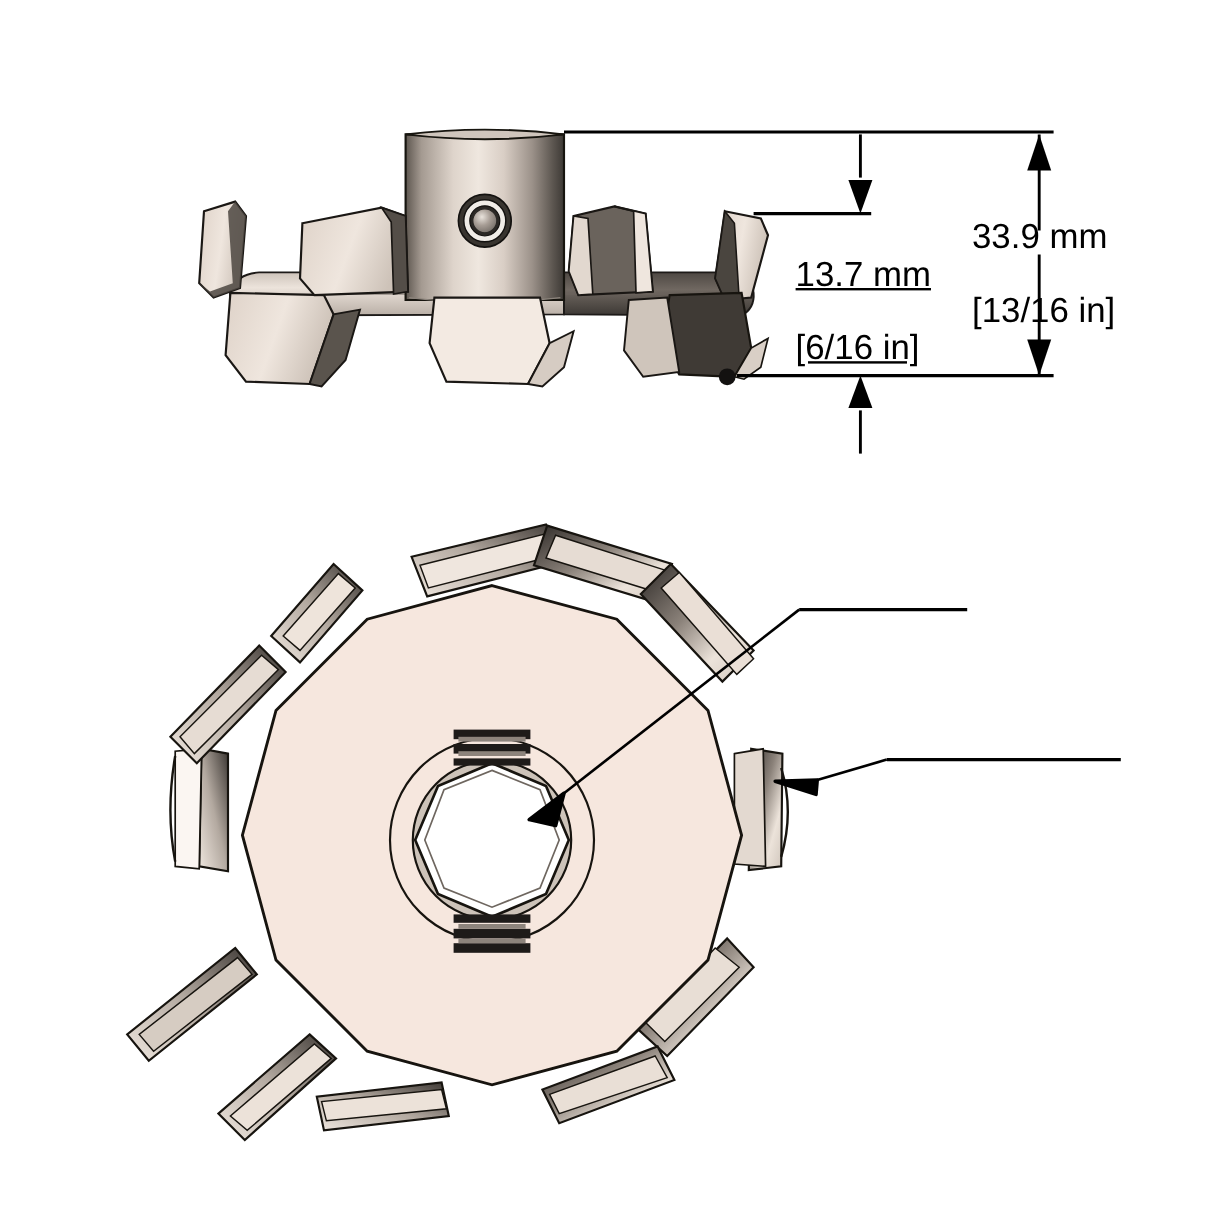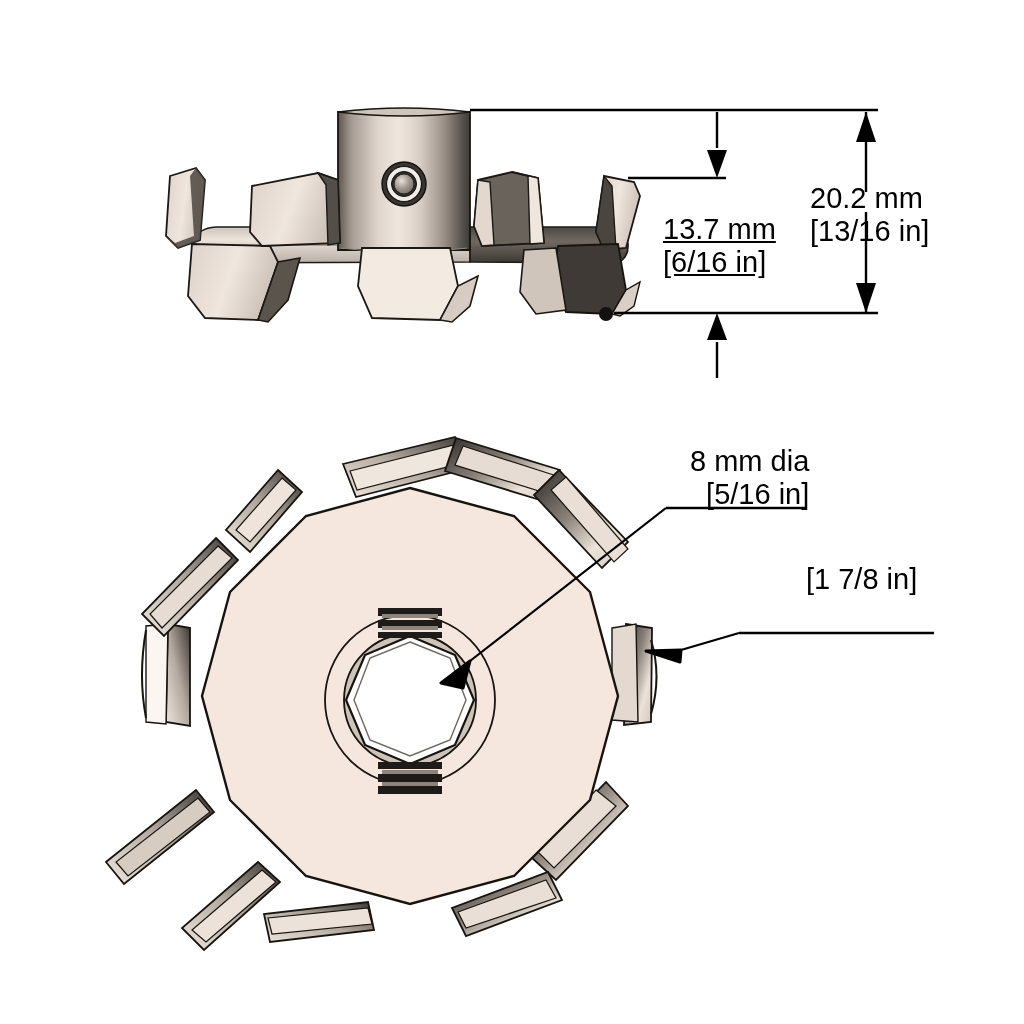--- a/index.html
+++ b/index.html
@@ -31,21 +31,21 @@
   .dim-text {
     position: absolute;
     font-family: "Liberation Sans", sans-serif;
     font-size: 29px;
     line-height: 33px;
     letter-spacing: 0px;
     color: #000000;
     white-space: nowrap;
     user-select: none;
   }
-  .dim-text .l2 { display: block; }
+  .dim-text .l2 { display: block; margin-top: 28px; }
   #dim-13 { left: 663px; top: 213px; text-align: left; text-decoration: underline; }
   #dim-20 { left: 810px; top: 182px; text-align: left; }
   #dim-8  { left: 690px; top: 445px; text-align: left; }
   #dim-48 { left: 806px; top: 563px; text-align: left; }
   #dim-8 .l2 { text-align: right; }
   #dim-48 .l2 { text-align: right; }
 </style>
 </head>
 <body>
 
@@ -286,26 +286,21 @@
       </g>
     </g>
   </svg>
 
   <div class="dim-text" id="dim-13">
     <span>13.7 mm</span>
     <span class="l2">[6/16 in]</span>
   </div>
 
   <div class="dim-text" id="dim-20">
-    <span>20.2 mm</span>
+    <span>33.9 mm</span>
     <span class="l2">[13/16 in]</span>
   </div>
 
-  <div class="dim-text" id="dim-8">
-    <span>8 mm dia</span>
-    <span class="l2">[5/16 in]</span>
+
+  <div class="dim-text" id="dim-48">
   </div>
 
-  <div class="dim-text" id="dim-48">
-    <span class="l2">[1 7/8 in]</span>
-  </div>
-
 </div>
 
 </body></html>

